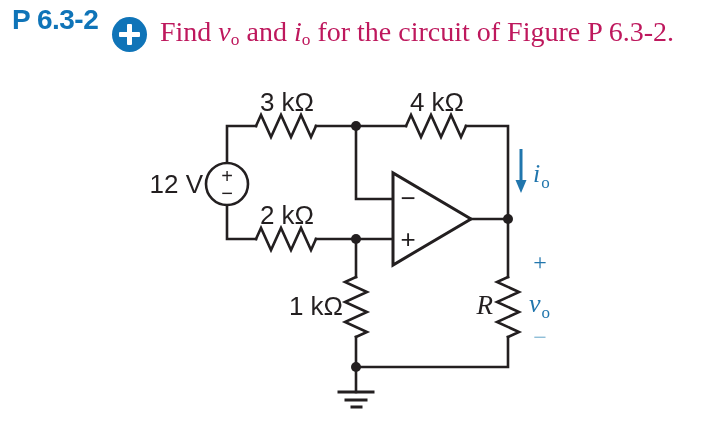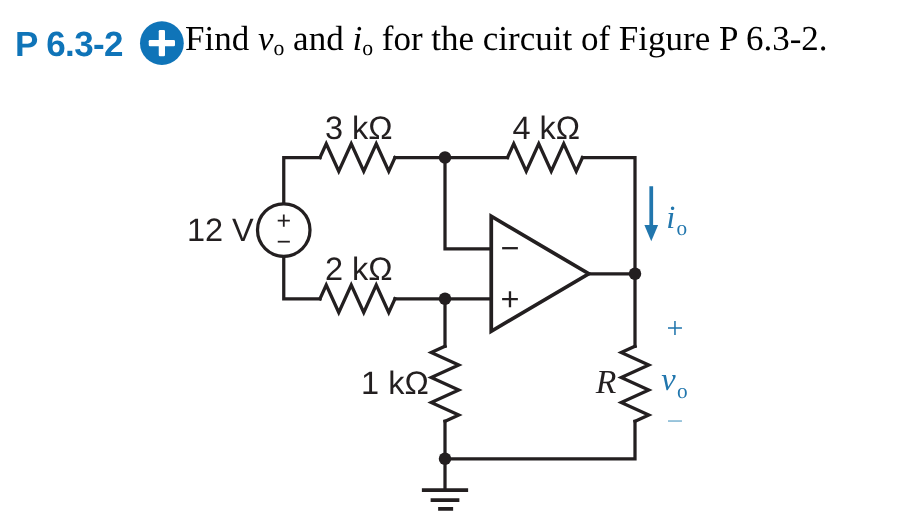--- a/index.html
+++ b/index.html
@@ -2,34 +2,34 @@
 <html><head>
 <meta charset="utf-8">
 <style>
   html,body{margin:0;padding:0;}
   body{
     width:720px;height:425px;position:relative;background:#ffffff;
     font-family:"Liberation Sans",sans-serif;overflow:hidden;
   }
   
   .pid{
-    position:absolute;left:12px;top:20px;
+    position:absolute;left:12px;top:4px;
     font:bold 28px "Liberation Sans",sans-serif;
     color:#0f74b8;letter-spacing:-0.5px;
   }
   .badge{
     position:absolute;left:112px;top:17px;width:35px;height:35px;
     border-radius:50%;background:#0f74b8;
   }
   .badge .bar{position:absolute;background:#ffffff;border-radius:1px;}
   .badge .bar.h{left:7px;top:15px;width:21px;height:5px;}
   .badge .bar.v{left:15px;top:7px;width:5px;height:21px;}
   .prompt{
-    position:absolute;left:148px;top:16px;white-space:nowrap;
-    font:28px "Liberation Serif",serif;color:#000000;
+    position:absolute;left:160px;top:16px;white-space:nowrap;
+    font:28px "Liberation Serif",serif;color:#be185d;
   }
   .prompt i{font-style:italic;}
   .prompt sub{font-size:0.62em;font-style:normal;vertical-align:-0.25em;}
   
   svg{position:absolute;left:0;top:0;}
   .wire{stroke:#231f20;stroke-width:2.6;fill:none;stroke-linecap:square;}
   .thick{stroke-width:3;}
   .dot{fill:#231f20;stroke:none;}
   .white-fill{fill:#ffffff;}
   .lbl{font:26px "Liberation Sans",sans-serif;fill:#231f20;}

